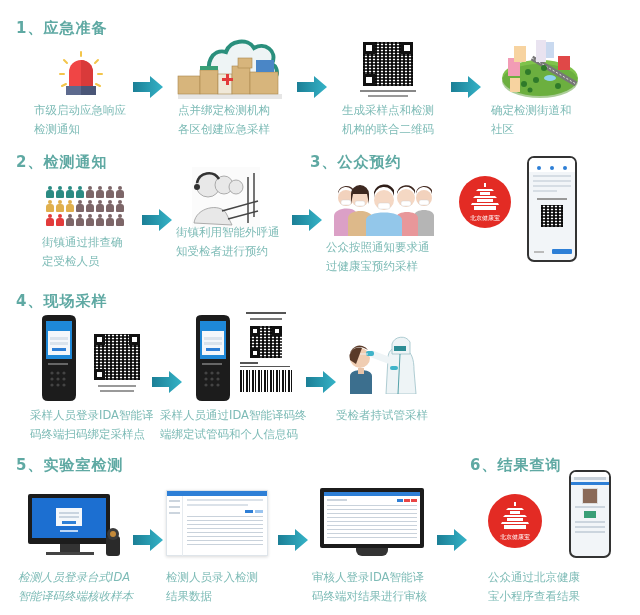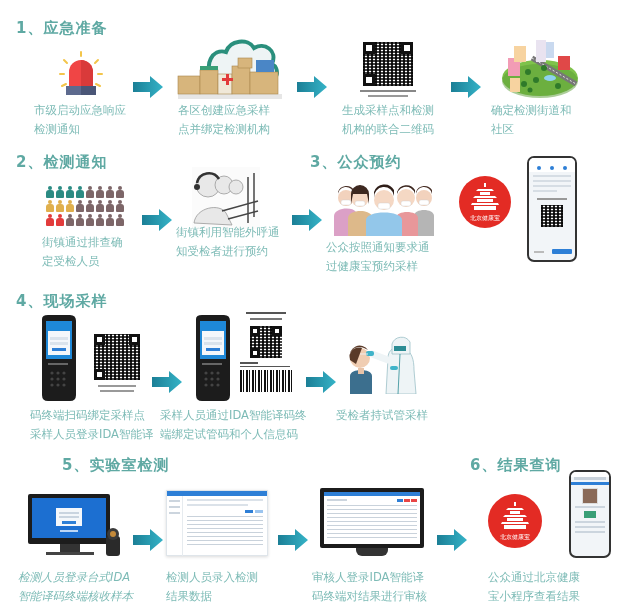--- a/index.html
+++ b/index.html
@@ -75,22 +75,22 @@
         <rect x="60" y="30" width="18" height="28"></rect>
       <rect x="78" y="36" width="28" height="22"></rect>
         <rect x="66" y="22" width="14" height="10"></rect>
     </g>
     <rect x="84" y="24" width="18" height="12" fill="#4a86c6"></rect>
     <path d="M50 42 h4 v-4 h3 v4 h4 v3 h-4 v4 h-3 v-4 h-4 Z" fill="#e23a3a"></path>
     <rect x="28" y="30" width="18" height="4" fill="#3a9f77"></rect>
   </svg>
 </div>
 <div class="caption" style="left:178px; top:101px; width:102px;">
+  <div>点并绑定检测机构</div>
   <div>各区创建应急采样</div>
-  <div>点并绑定检测机构</div>
 </div>
 <svg class="arrow" style="left:297px; top:76px;">
     <use href="#arrowSym"></use>
   </svg>
 
 <div class="icon" style="left:360px; top:42px; width:56px; height:58px;">
   <div class="qr" style="position:absolute; left:3px; top:0; width:50px; height:44px;"></div>
   <div style="position:absolute; left:3px; top:0; width:12px; height:12px; border:3px solid #111; background:#fff;"></div>
   <div style="position:absolute; left:41px; top:0; width:12px; height:12px; border:3px solid #111; background:#fff;"></div>
   <div style="position:absolute; left:3px; top:32px; width:12px; height:12px; border:3px solid #111; background:#fff;"></div>
@@ -290,22 +290,22 @@
 
 <div class="icon" style="left:92px; top:334px; width:50px; height:62px;">
   <div class="qr" style="position:absolute; left:2px; top:0; width:46px; height:46px;"></div>
   <div style="position:absolute; left:2px; top:0; width:11px; height:11px; border:3px solid #111; background:#fff;"></div>
   <div style="position:absolute; left:37px; top:0; width:11px; height:11px; border:3px solid #111; background:#fff;"></div>
   <div style="position:absolute; left:2px; top:35px; width:11px; height:11px; border:3px solid #111; background:#fff;"></div>
   <div style="position:absolute; left:6px; top:51px; width:38px; height:2px; background:#999;"></div>
   <div style="position:absolute; left:8px; top:56px; width:34px; height:2px; background:#999;"></div>
 </div>
 <div class="caption" style="left:30px; top:406px; width:124px;">
+  <div>采样人员登录IDA智能译</div>
   <div>码终端扫码绑定采样点</div>
-  <div>采样人员登录IDA智能译</div>
 </div>
 <svg class="arrow" style="left:152px; top:371px;">
     <use href="#arrowSym"></use>
   </svg>
 
 <div class="icon" style="left:192px; top:315px; width:40px; height:86px;">
   <svg width="40" height="86" viewBox="0 0 40 86">
     <path d="M4 4 Q4 0 10 0 H32 Q38 0 38 6 V80 Q38 86 32 86 H10 Q4 86 4 80 Z" fill="#1c1c1c"></path>
     <rect x="8" y="6" width="26" height="38" fill="#1e88d8"></rect>
     <rect x="10" y="16" width="22" height="24" fill="#f4f7fb"></rect>
@@ -360,21 +360,21 @@
     <rect x="22" y="27" width="8" height="5" rx="2" fill="#3fb3c9"></rect>
     <line x1="16" y1="30" x2="24" y2="30" stroke="#eee" stroke-width="1"></line>
     <rect x="46" y="42" width="8" height="4" rx="2" fill="#3fb3c9"></rect>
     <line x1="56" y1="30" x2="54" y2="70" stroke="#2c8c94" stroke-width="0.8"></line>
   </svg>
 </div>
 <div class="caption" style="left:336px; top:406px; width:98px;">
   <div>受检者持试管采样</div>
 </div>
 
-<div class="heading" style="left:16px; top:456px;margin-left:46px;">5、实验室检测</div>
+<div class="heading" style="left:16px; top:456px;">5、实验室检测</div>
 
 <div class="icon" style="left:26px; top:494px; width:96px; height:64px;">
   <svg width="96" height="64" viewBox="0 0 96 64">
     <rect x="2" y="0" width="82" height="50" rx="2" fill="#1c1c1c"></rect>
     <rect x="6" y="4" width="74" height="40" fill="#1c6fd1"></rect>
     <rect x="30" y="14" width="26" height="18" fill="#f4f7fb"></rect>
     <rect x="33" y="18" width="20" height="2" fill="#c9d4e0"></rect>
       <rect x="33" y="22" width="20" height="2" fill="#c9d4e0"></rect>
     <rect x="36" y="27" width="14" height="3" fill="#2e7fd6"></rect>
     <rect x="34" y="36" width="18" height="2" fill="#bcd6f5"></rect>

